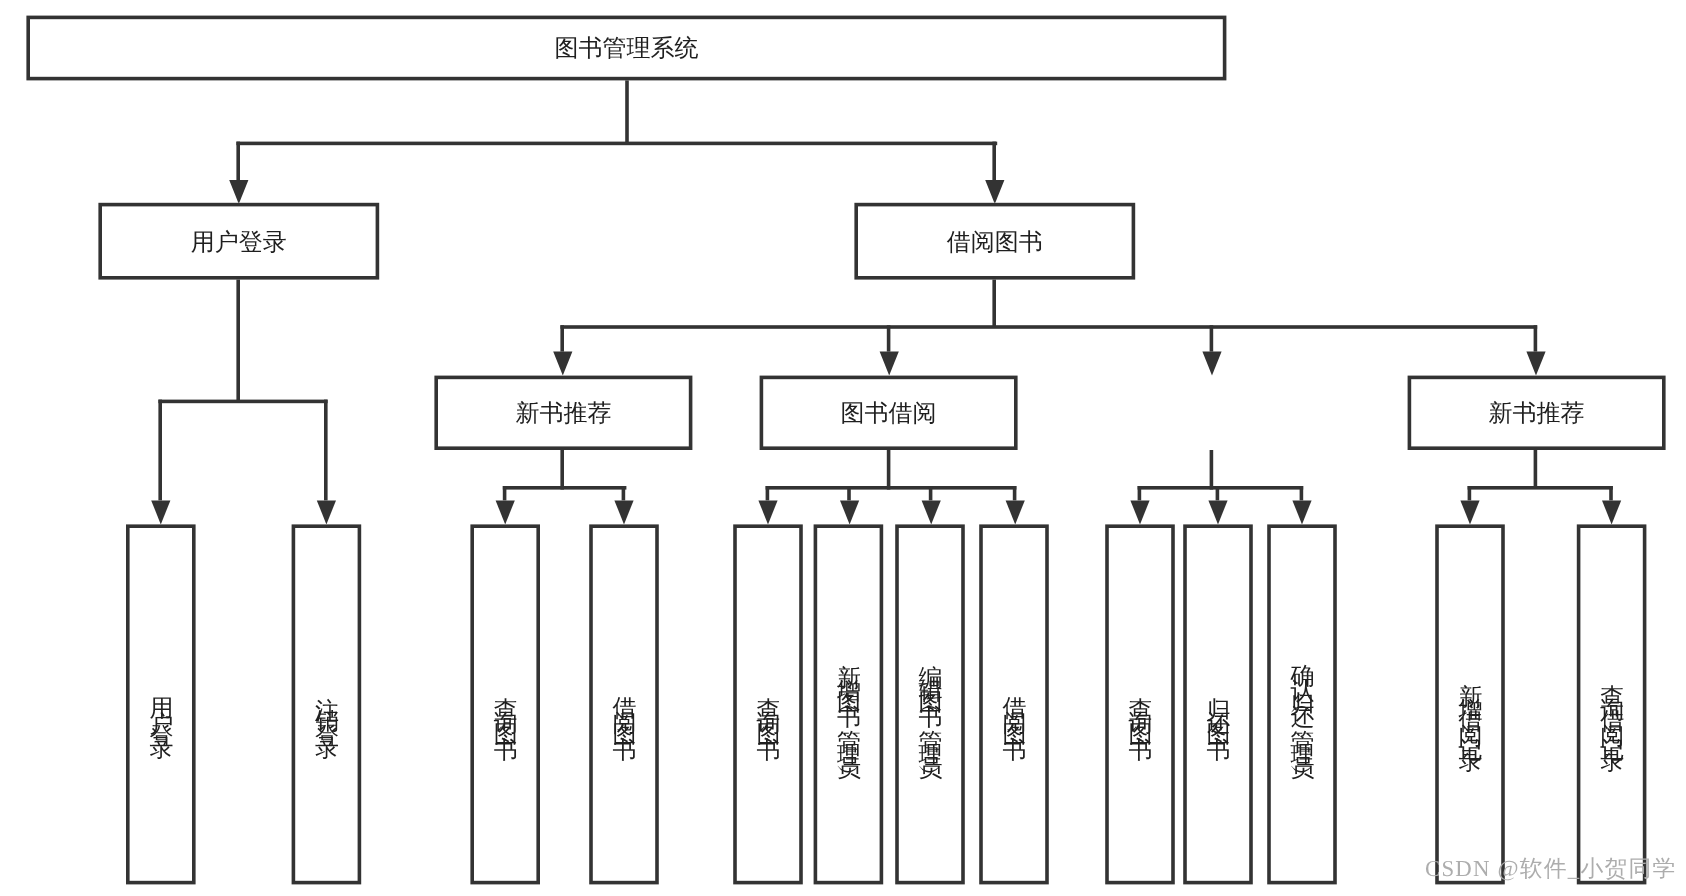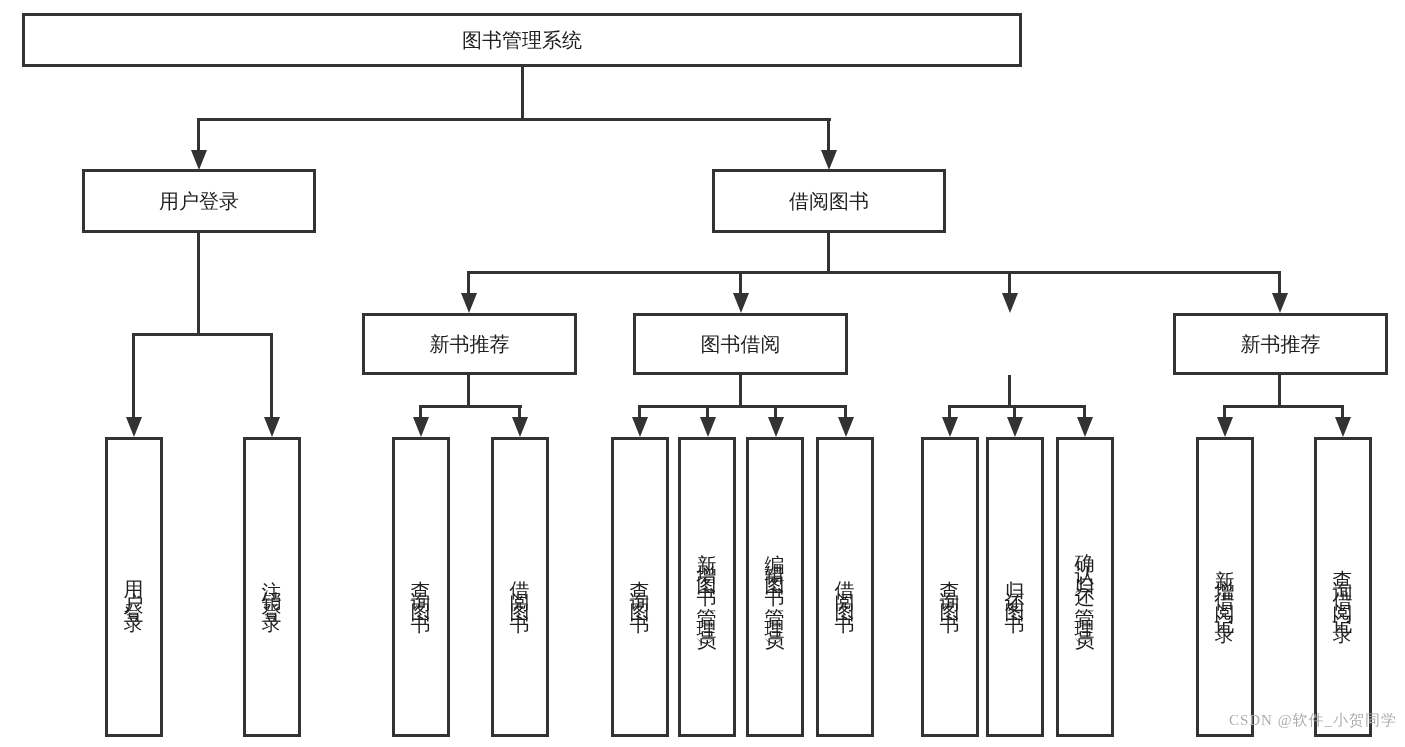--- a/index.html
+++ b/index.html
@@ -20,21 +20,21 @@
   }
   .vline { position:absolute; width:3px; background:#333333; }
   .hline { position:absolute; height:3px; background:#333333; }
   .arrowhead {
     position:absolute; width:0; height:0;
     border-left:8px solid transparent; border-right:8px solid transparent;
     border-top:20px solid #333333;
   }
   .watermark {
     position:absolute; right:8px; top:711px;
-    font-size:15px; color:#adadad; letter-spacing:1px; z-index:5;
+    font-size:19px; color:#adadad; letter-spacing:1px; z-index:5;
   }
 </style>
 </head>
 <body>
 
 <div id="canvas">
 
   <div class="box" style="left:22px;top:13px;width:1000px;height:54px;">
     <span>图书管理系统</span>
   </div>

